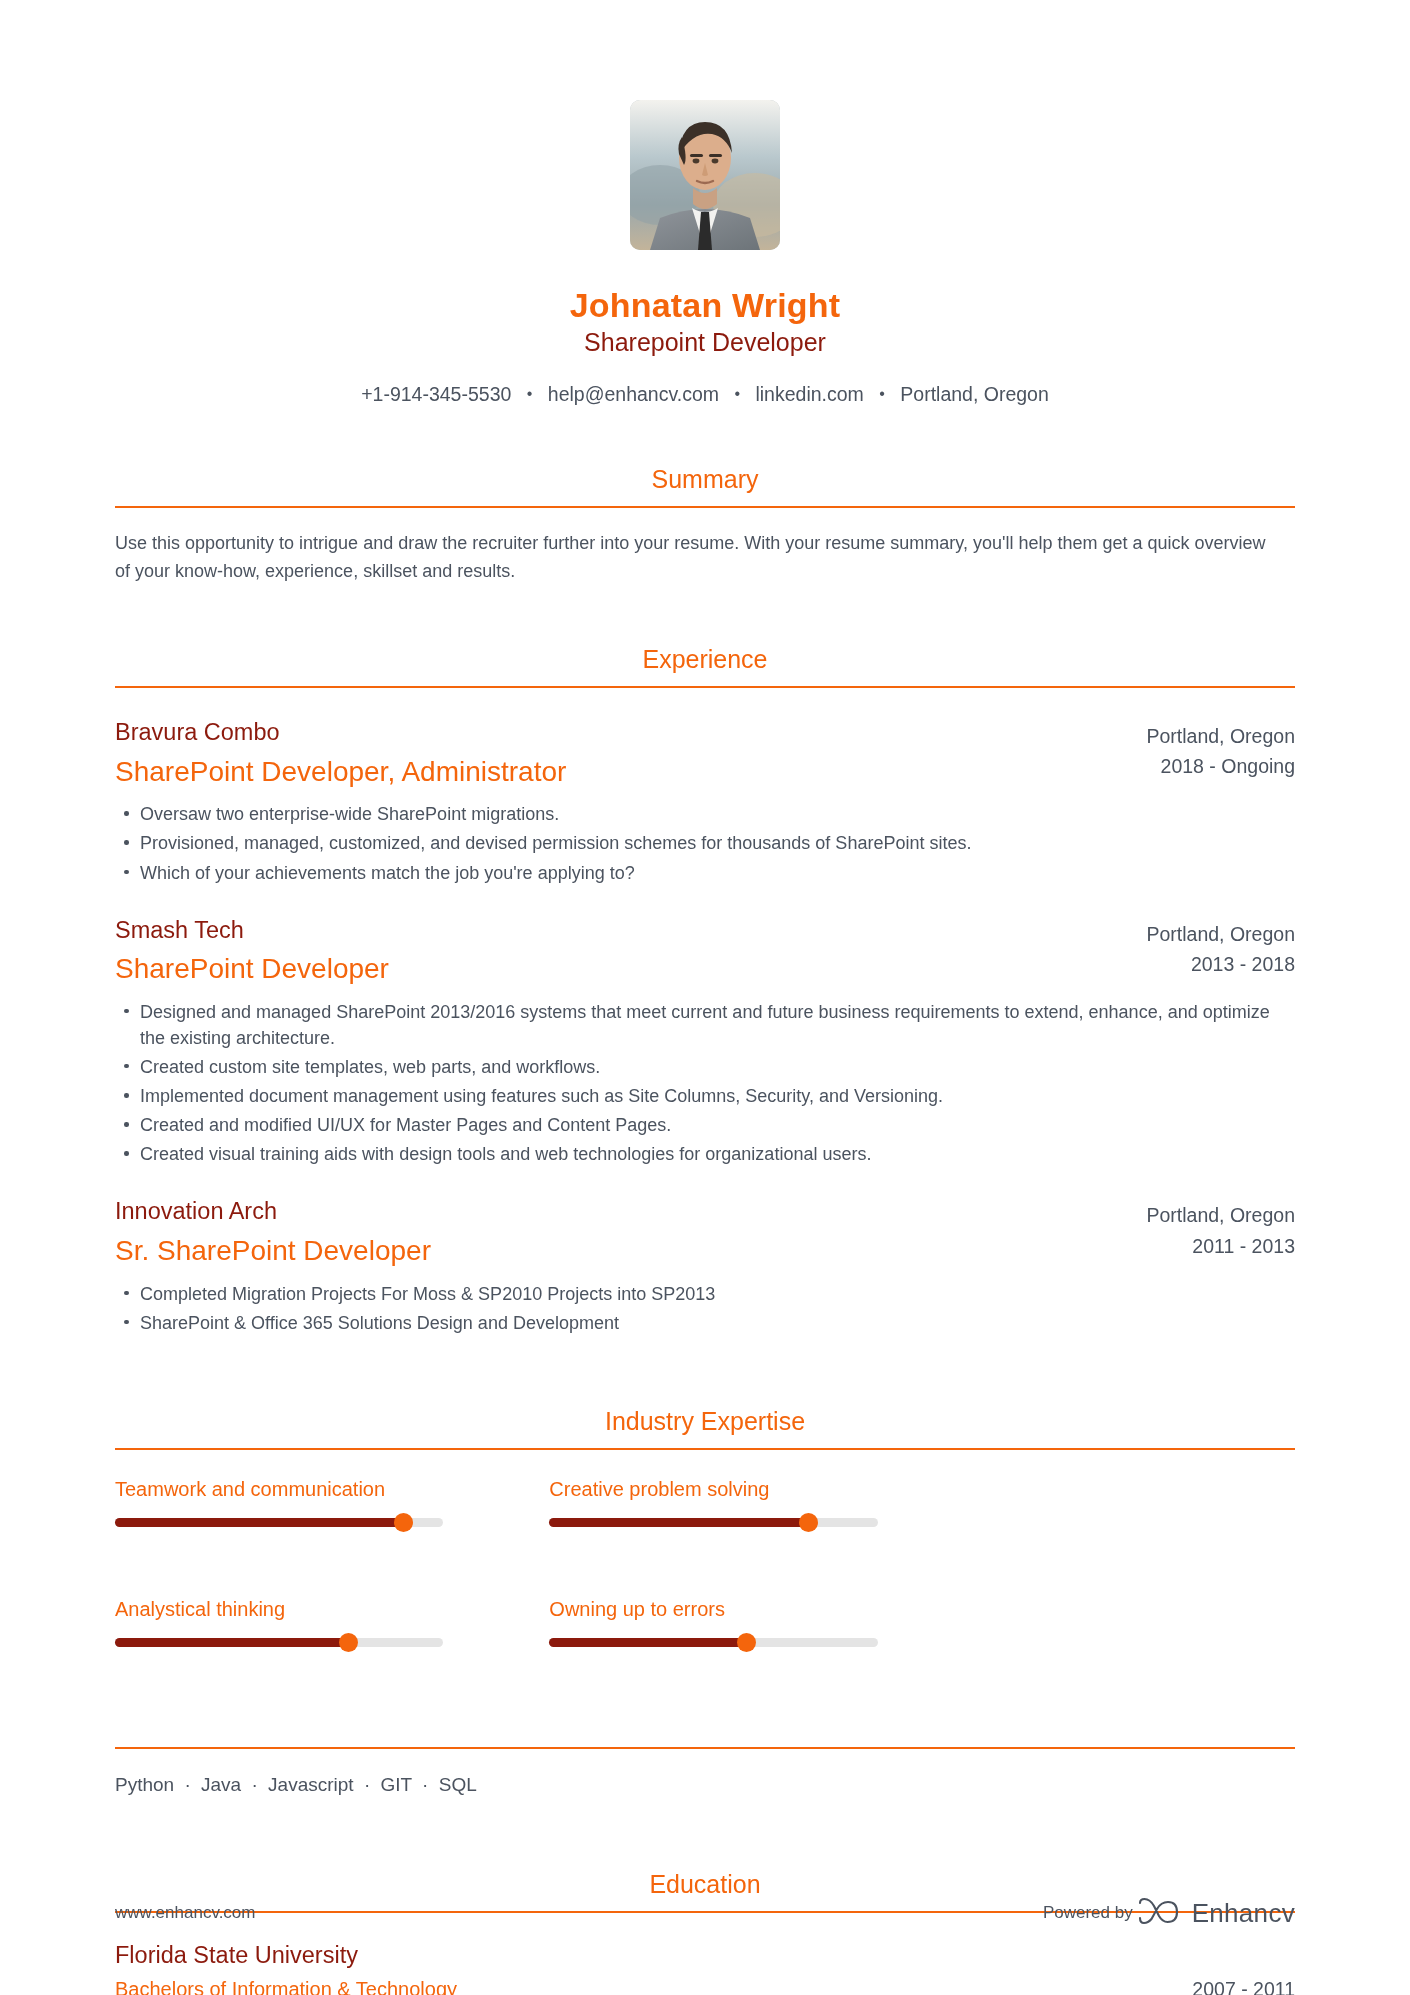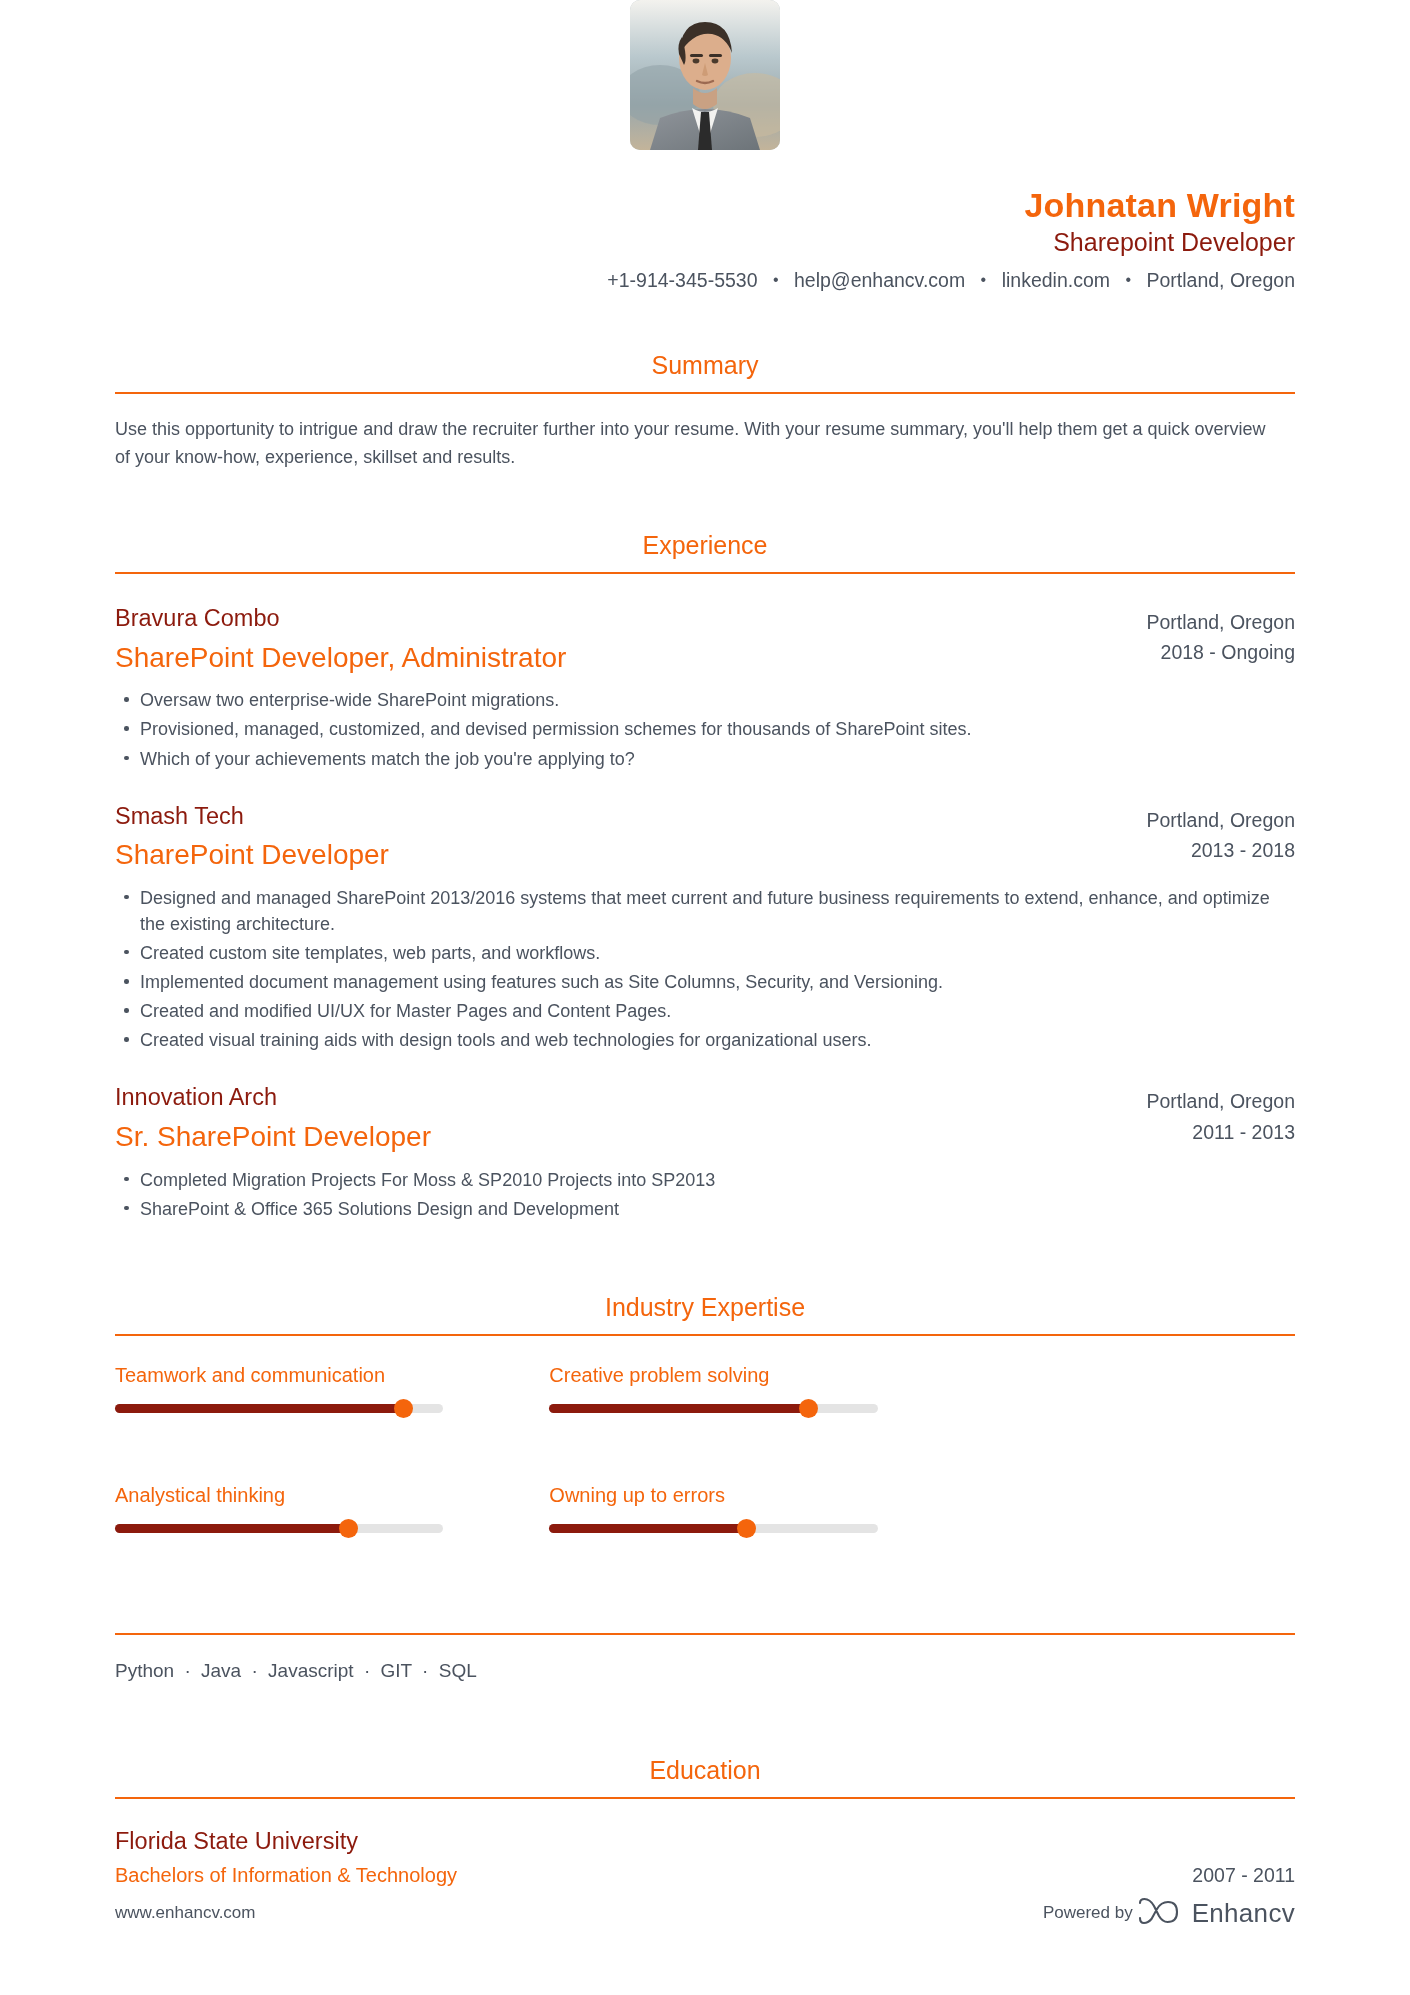--- a/index.html
+++ b/index.html
@@ -18,21 +18,22 @@
     height: 1995px;
     margin: 0 auto;
     background: #ffffff;
     box-sizing: border-box;
     padding: 0 115px;
     overflow: hidden;
   }
 
   
   .header {
-    text-align: right;
+    padding-top: 100px;
+    text-align: center;
   }
   .avatar {
     width: 150px;
     height: 150px;
     margin: 0 auto;
     border-radius: 10px;
     overflow: hidden;
     position: relative;
     background: #b9c3c6;
   }
@@ -47,21 +48,21 @@
     line-height: 1.12;
   }
   .job-title {
     margin-top: 3px;
     font-size: 25px;
     color: #8c1a0d;
     font-weight: 400;
     line-height: 1.2;
   }
   .contact-line {
-    margin-top: 10px;
+    margin-top: 24px;
     font-size: 19.5px;
     color: #4b535f;
     line-height: 1.4;
   }
   .contact-sep {
     display: inline-block;
     margin: 0 10px;
     color: #4b535f;
     font-size: 16px;
     vertical-align: 2px;

